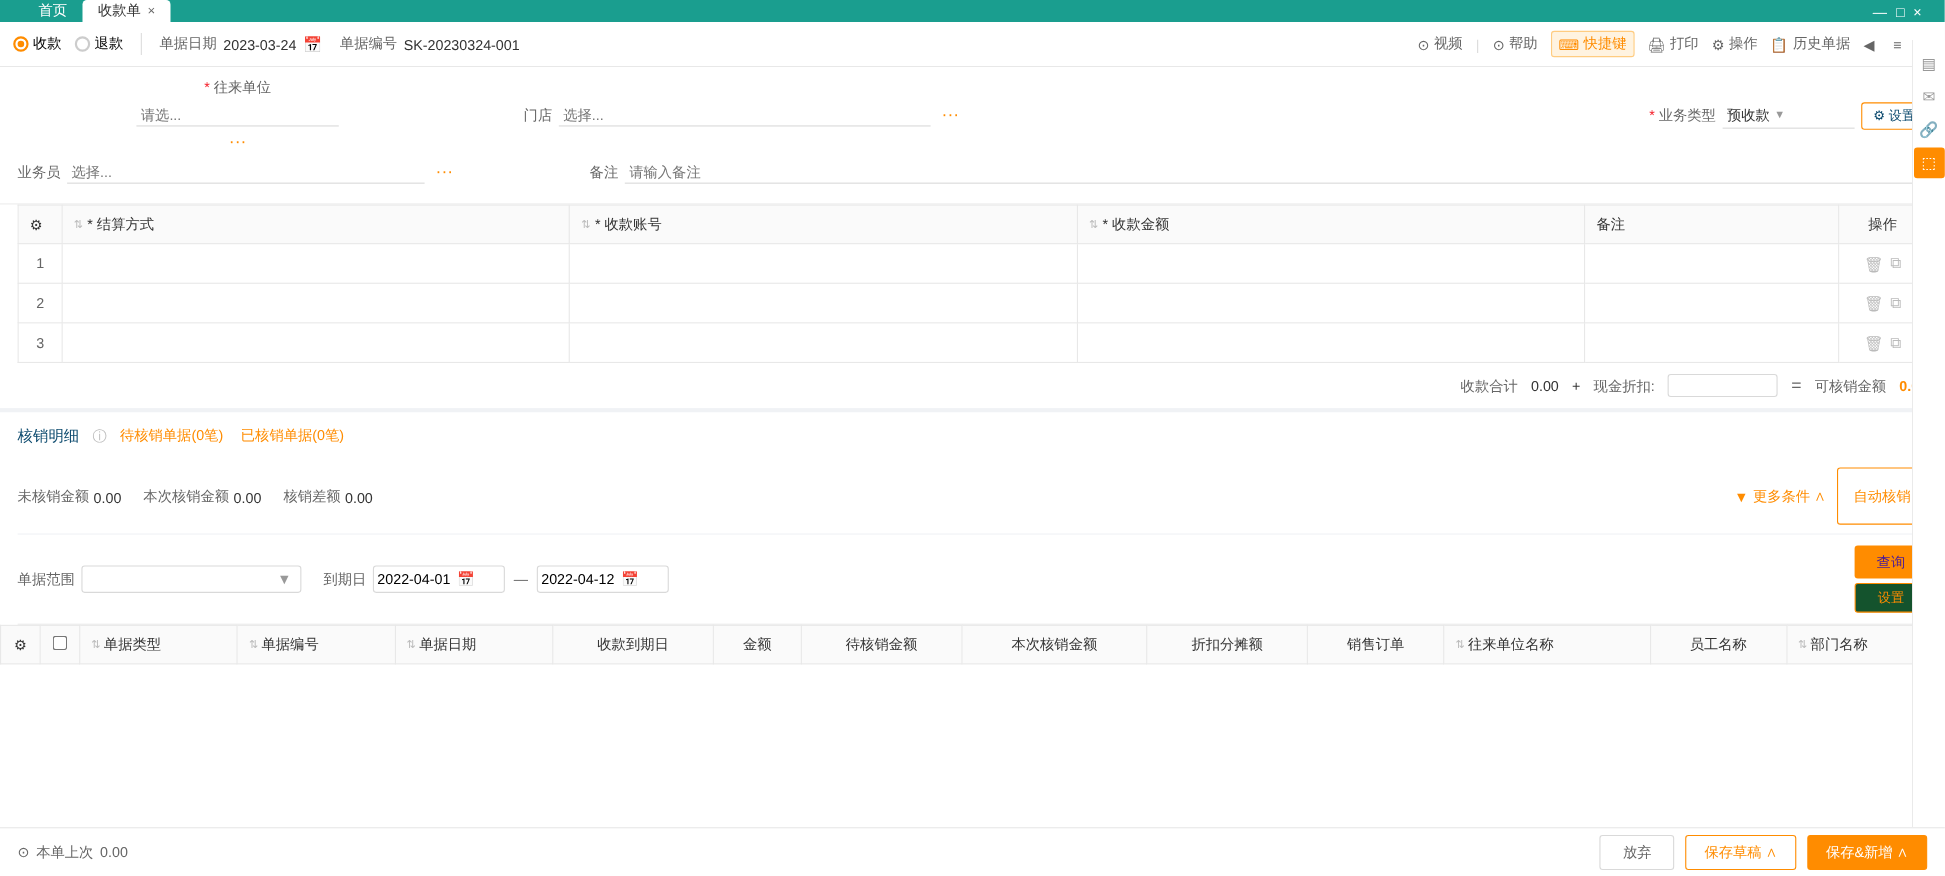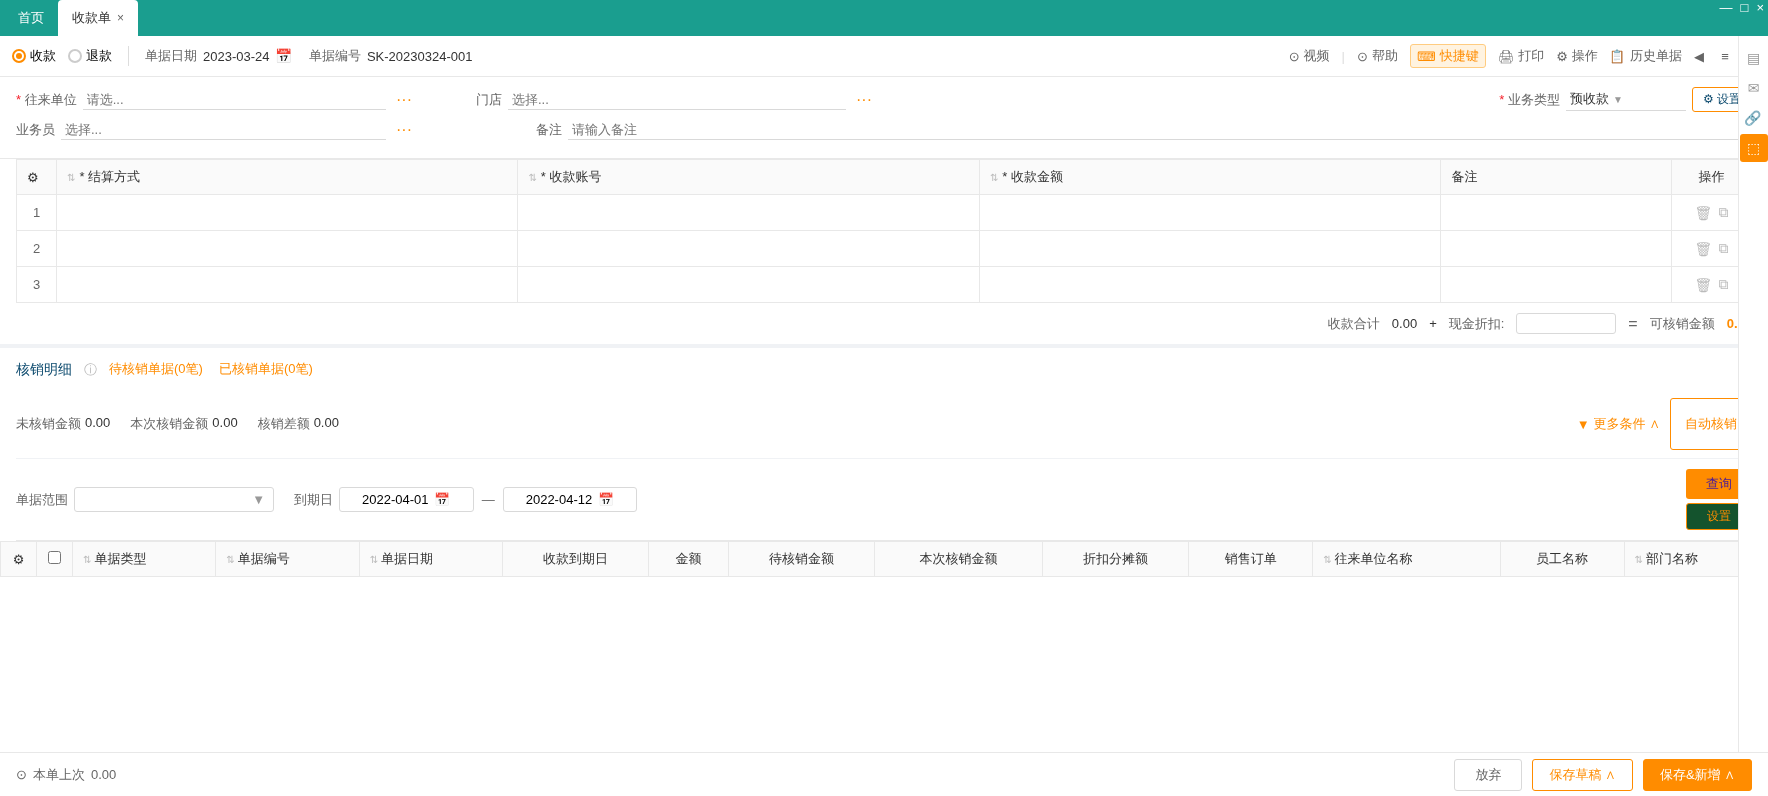--- a/index.html
+++ b/index.html
@@ -1,24 +1,24 @@
 <!DOCTYPE html>
 <html><head>
   <meta charset="utf-8">
   <style>
     * { box-sizing: border-box; margin: 0; padding: 0; font-family: 'Microsoft YaHei', Arial, sans-serif; font-size: 13px; }
     body { background: #f0f2f5; overflow: hidden; width: 1768px; height: 796px; }
 
     
     .tab-bar {
       display: flex;
-      align-items: flex-start;
+      align-items: center;
       background: #1a9e8f;
-      height: 36px;
-      padding: 0 4px;
+      height: 20px;
+      padding: 0 21px;
     }
     .tab-item {
       display: flex;
       align-items: center;
       padding: 0 14px;
       height: 100%;
       color: #fff;
       cursor: pointer;
       font-size: 13px;
     }
@@ -326,21 +326,21 @@
     
     .stats-row {
       display: flex;
       align-items: center;
       gap: 20px;
       padding: 8px 0;
       border-bottom: 1px solid #f0f2f5;
     }
     .stat-item {
       display: flex;
-      align-items: flex-start;
+      align-items: flex-end;
       gap: 4px;
       color: #666;
       font-size: 13px;
     }
     .stat-value { color: #333; }
     .stats-right {
       margin-left: auto;
       display: flex;
       align-items: center;
       gap: 10px;
@@ -392,21 +392,21 @@
       display: flex;
       align-items: center;
       gap: 8px;
     }
     .date-input {
       display: flex;
       align-items: center;
       gap: 6px;
       border: 1px solid #d9d9d9;
       border-radius: 3px;
-      padding: 4px 22px;
+      padding: 4px 3px;
       min-width: 120px;
       cursor: pointer;
     }
     .date-icon { color: #bbb; font-size: 13px; }
     .date-dash { color: #666; }
     .query-btn {
       background: #ff8c00;
       color: #4c1d95;
       border: none;
       border-radius: 3px;
@@ -623,21 +623,21 @@
       </div>
       <div class="layout-icons">
         <div class="layout-icon">≡</div>
         <div class="layout-icon active">▤</div>
       </div>
     </div>
   </div>
 
   <div class="form-section">
     <div class="form-row">
-      <div class="form-field" style="max-width:400px;">
+      <div class="form-field" style="max-width:400px;flex-direction:column;">
         <span class="form-label required">往来单位</span>
         <input class="form-input" type="text" placeholder="请选..." style="">
         <span class="more-btn">···</span>
       </div>
       <div style="width:60px;"></div>
       <div class="form-field" style="max-width:400px;">
         <span class="form-label">门店</span>
         <input class="form-input" type="text" placeholder="选择..." style="">
         <span class="more-btn">···</span>
       </div>

